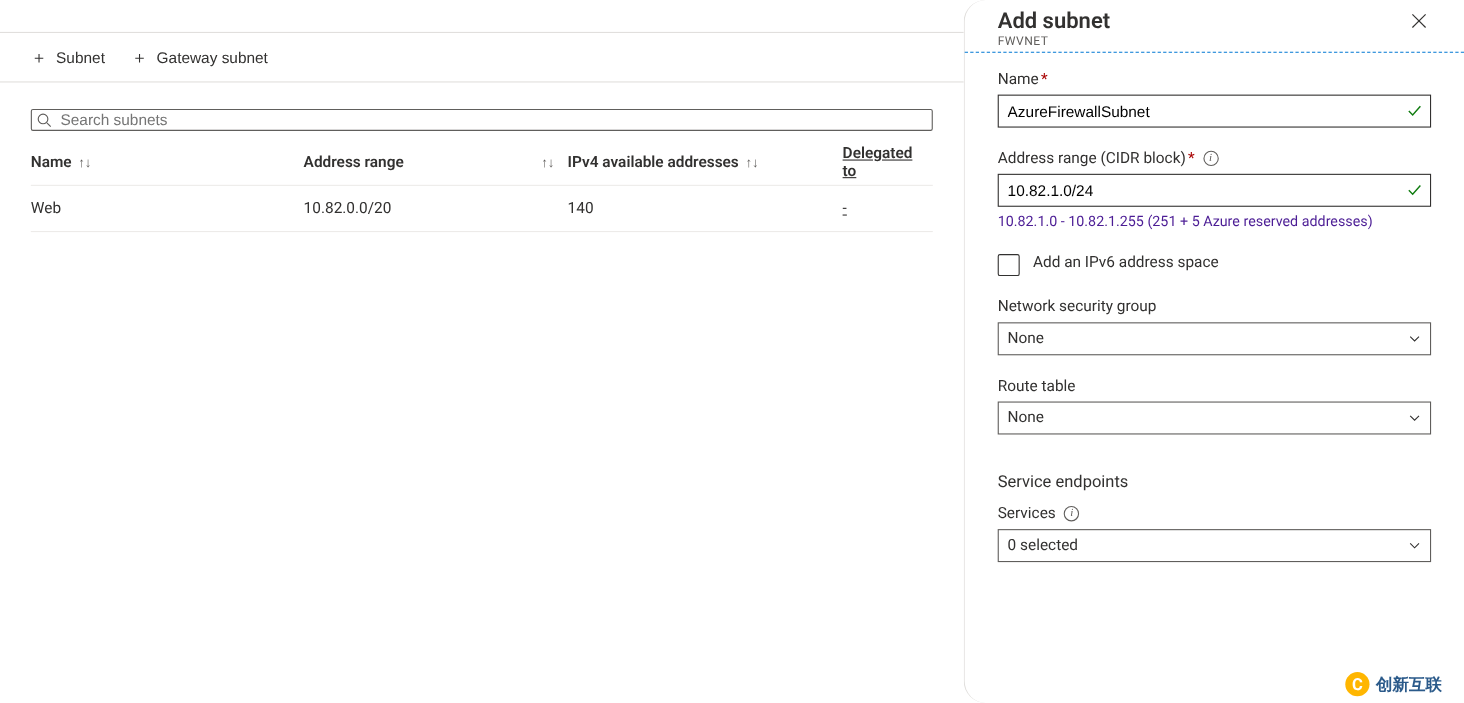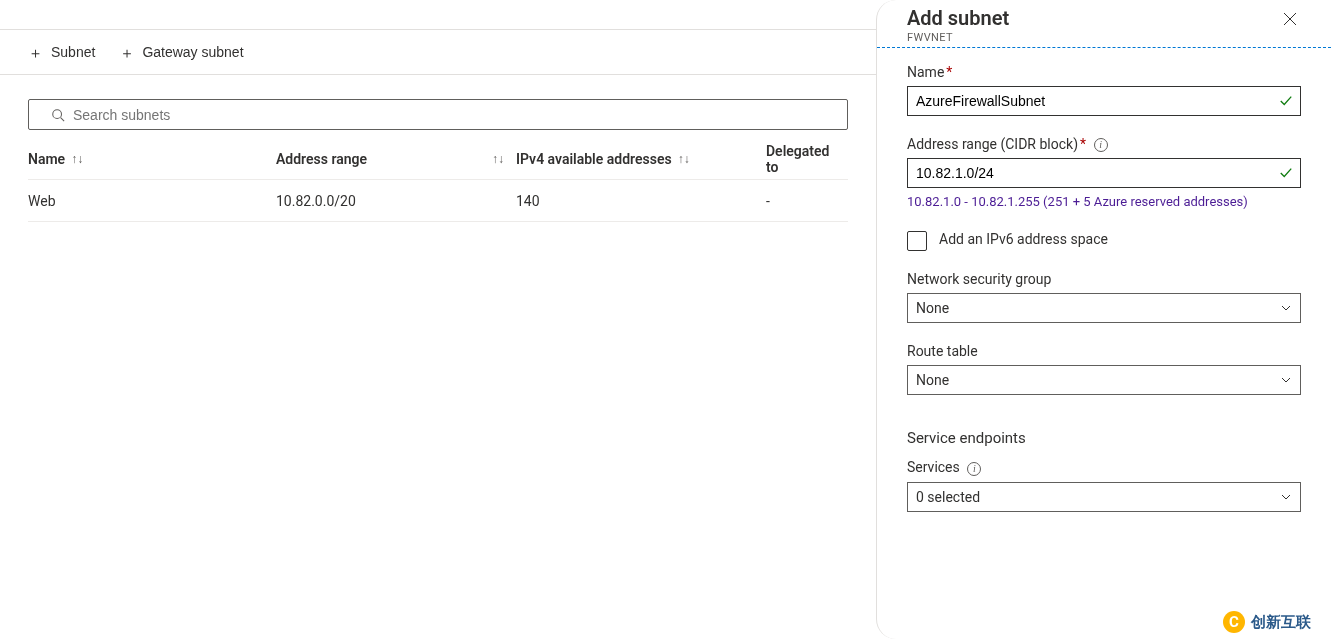--- a/index.html
+++ b/index.html
@@ -46,24 +46,24 @@
     line-height: 1;
     font-weight: 300;
   }
   .search-wrap {
     padding: 24px 28px 8px 28px;
   }
   .search-box {
     position: relative;
     border: 1px solid #605e5c;
     border-radius: 2px;
-    height: 31px;
-    display: flex;
-    align-items: center;
-    padding: 0 22px;
+    height: 20px;
+    display: flex;
+    align-items: center;
+    padding: 0 4px;
   }
   .search-box .mag {
     color: #605e5c;
     margin-right: 6px;
   }
   .search-box input {
     border: none;
     outline: none;
     flex: 1;
     font-size: 14px;
@@ -82,21 +82,21 @@
   .thead { font-weight: 600; }
   .th, .td {
     padding-right: 12px;
     display: flex;
     align-items: center;
     gap: 6px;
   }
   .col-name { width: 248px; }
   .col-range { width: 240px; justify-content: space-between; }
   .col-ipv4 { width: 250px; }
-  .col-delegated { flex: 1; }
+  .col-delegated { flex: 1; text-decoration: underline; }
   .sort-icon { color: #605e5c; font-size: 12px; }
   
   .panel {
     position: absolute;
     right: 0; top: 0;
     width: 455px;
     height: 639px;
     background: #fff;
     border-left: 1px solid #e1dfdd;
     padding: 4px 30px 20px 30px;

